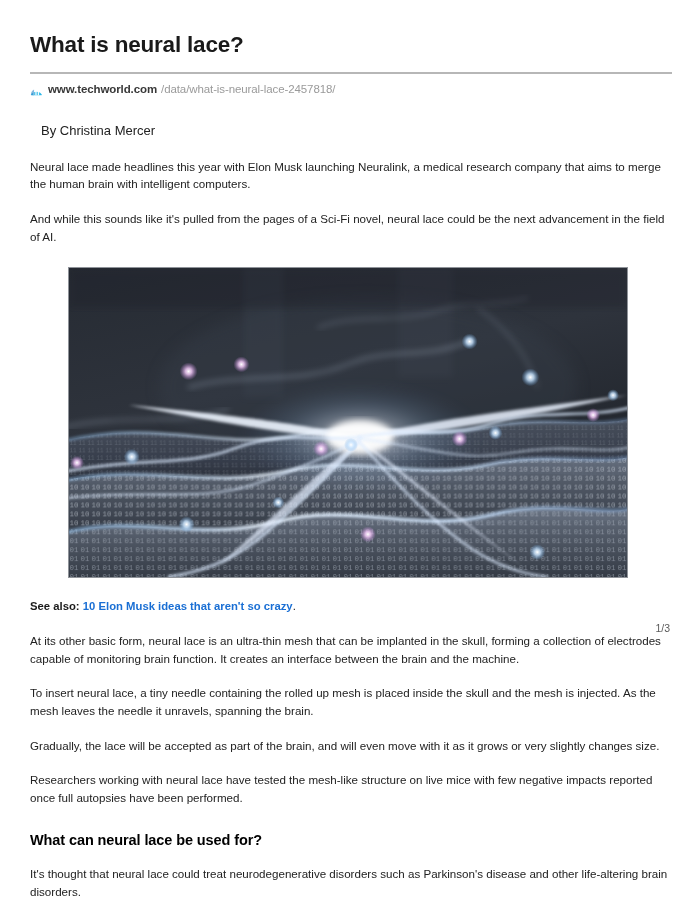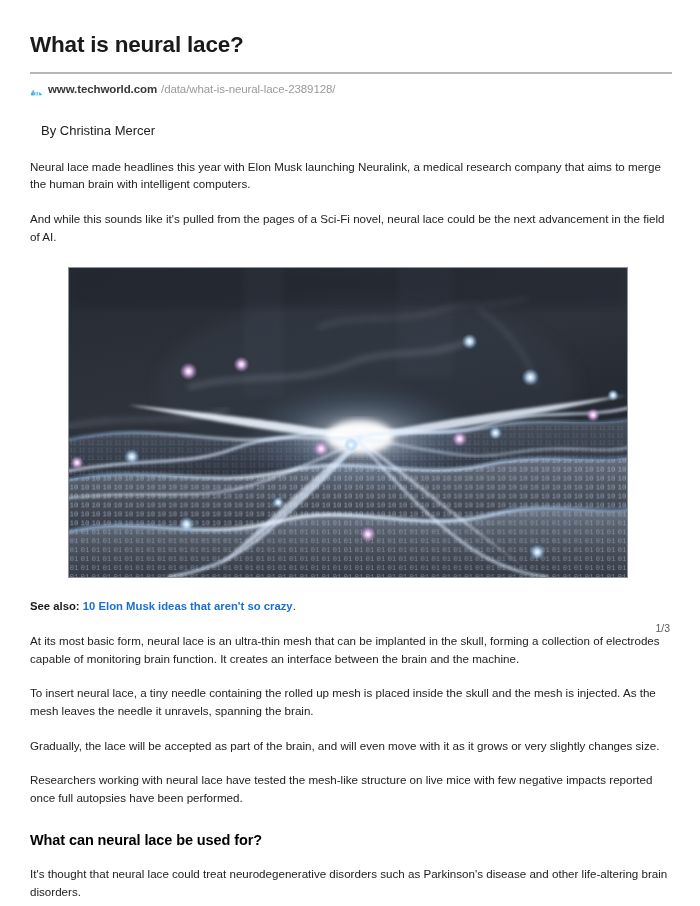--- a/index.html
+++ b/index.html
@@ -155,21 +155,21 @@
       <g clip-path="url(#favClip)">
         <rect x="0" y="0" width="32" height="32" fill="#ffffff"></rect>
         <path d="M2 30 A16 16 0 0 1 30 30 Z" fill="#2bb8e8"></path>
         <rect x="7" y="18" width="3.4" height="12" fill="#ffffff" opacity="0.92"></rect>
         <rect x="13" y="13" width="3.4" height="17" fill="#ffffff" opacity="0.92"></rect>
         <rect x="19" y="16" width="3.4" height="14" fill="#ffffff" opacity="0.92"></rect>
         <path d="M2 30 A16 16 0 0 1 10 16.2 L10 30 Z" fill="#1f7fc4" opacity="0.55"></path>
       </g>
     </svg>
     <span class="source-domain">www.techworld.com</span>
-    <span class="source-path">/data/what-is-neural-lace-2389128/</span>
+    <span class="source-path">/data/what-is-neural-lace-2457818/</span>
   </div>
 
   <div class="byline">By Christina Mercer</div>
 
   <p class="body-par">Neural lace made headlines this year with Elon Musk launching Neuralink, a medical research company that aims to merge the human brain with intelligent computers.</p>
 
   <p class="body-par">And while this sounds like it's pulled from the pages of a Sci-Fi novel, neural lace could be the next advancement in the field of AI.</p>
 
   <div class="figure">
     <svg class="fig-canvas" viewBox="0 0 560 311" preserveAspectRatio="none">
@@ -300,21 +300,21 @@
       <rect x="0" y="0" width="560" height="311" fill="none"></rect>
       <rect x="0" y="0" width="560" height="40" fill="#1b1f25" opacity="0.28" filter="url(#blurMd)"></rect>
     </svg>
   </div>
 
   <div class="see-also">
     <span class="see-also-label">See also:</span>
     <a class="see-also-link" href="#">10 Elon Musk ideas that aren't so crazy</a><span class="see-also-period">.</span>
   </div>
 
-  <p class="body-par">At its most basic form, neural lace is an ultra-thin mesh that can be implanted in the skull, forming a collection of electrodes capable of monitoring brain function. It creates an interface between the brain and the machine.</p>
+  <p class="body-par">At its other basic form, neural lace is an ultra-thin mesh that can be implanted in the skull, forming a collection of electrodes capable of monitoring brain function. It creates an interface between the brain and the machine.</p>
 
   <p class="body-par">To insert neural lace, a tiny needle containing the rolled up mesh is placed inside the skull and the mesh is injected. As the mesh leaves the needle it unravels, spanning the brain.</p>
 
   <p class="body-par">Gradually, the lace will be accepted as part of the brain, and will even move with it as it grows or very slightly changes size.</p>
 
   <p class="body-par">Researchers working with neural lace have tested the mesh-like structure on live mice with few negative impacts reported once full autopsies have been performed.</p>
 
   <h2 class="sub-head">What can neural lace be used for?</h2>
 
   <p class="body-par">It's thought that neural lace could treat neurodegenerative disorders such as Parkinson's disease and other life-altering brain disorders.</p>

